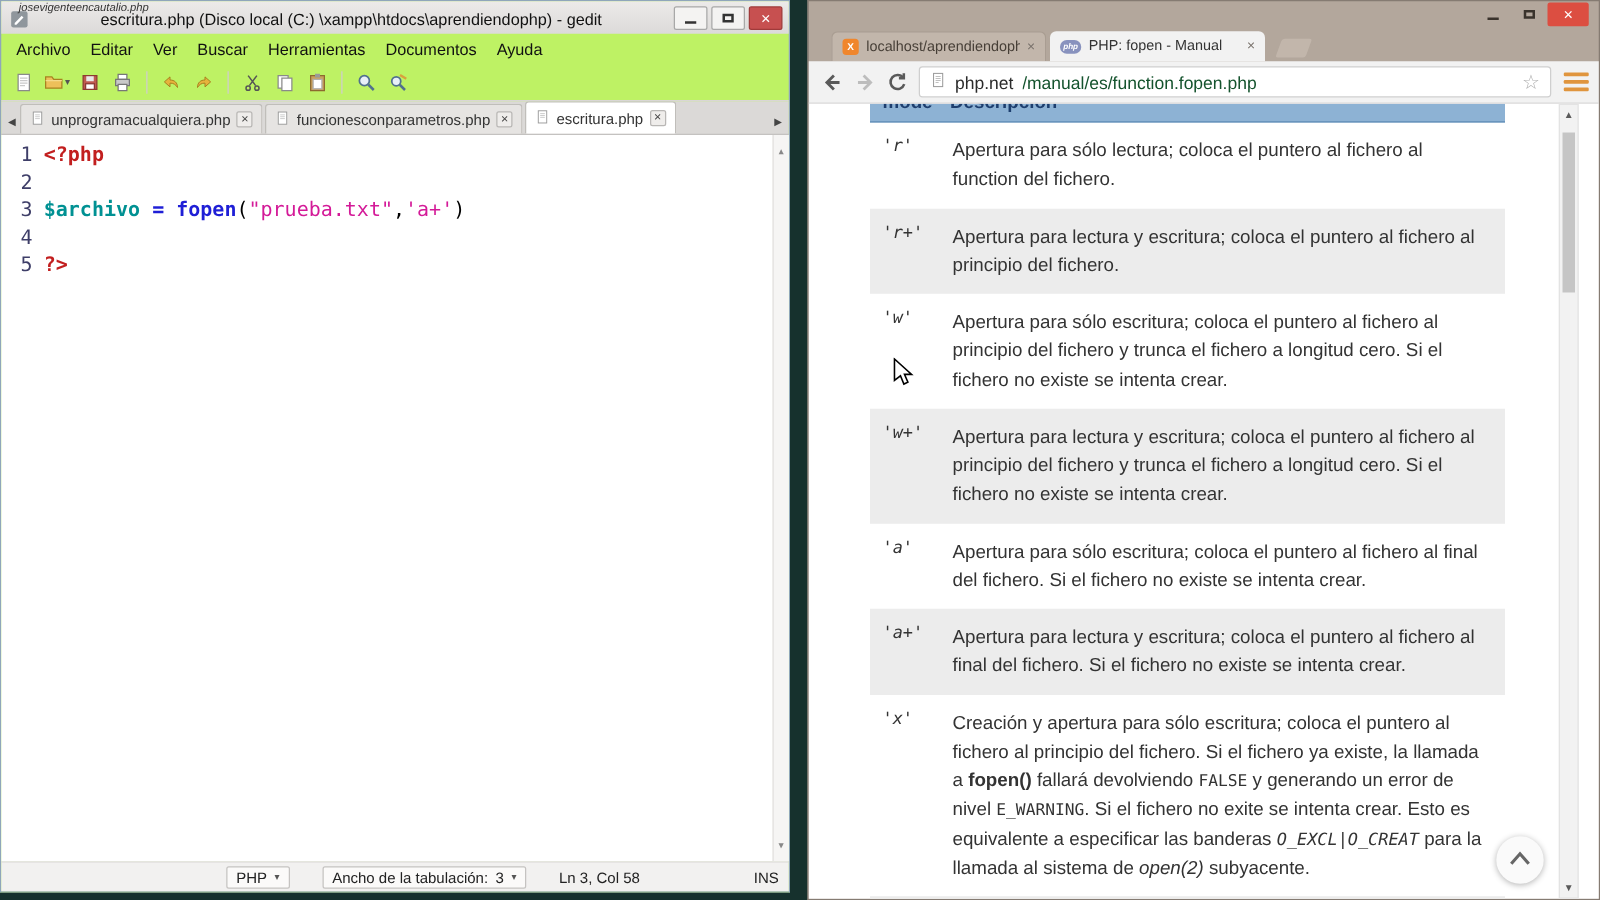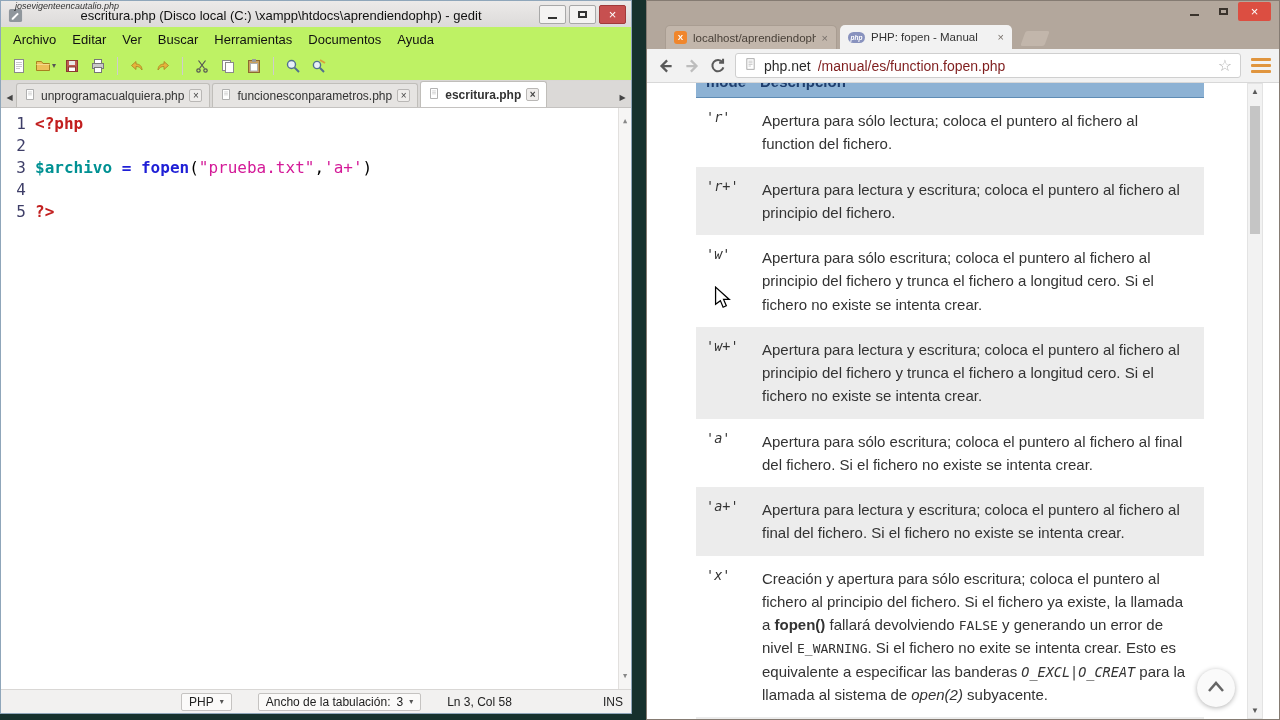--- a/index.html
+++ b/index.html
@@ -32,21 +32,21 @@
   .tb-caret { font-size: 8px; color: #555; margin-left: 1px; }
   .tb-sep { width: 1px; height: 18px; background: #cfcdcb; margin: 0 5px; }
   .g-tabbar { height: 27px; background: #dbd9d7; display: flex; align-items: flex-end;
     padding: 0 2px; flex: none; border-bottom: 1px solid #c4c2c0; }
   .tab-scroll { width: 13px; height: 20px; display: flex; align-items: center;
     justify-content: center; font-size: 8px; color: #444; flex: none; }
   #g-tabs { display: flex; align-items: flex-end; flex: 1; overflow: hidden; height: 100%; }
   .g-tab { display: flex; align-items: center; gap: 5px; padding: 4px 7px; background: #e6e4e2;
     border: 1px solid #c0beba; border-bottom: none; border-radius: 3px 3px 0 0; margin-right: 2px;
     font-size: 12px; color: #333; height: 24px; white-space: nowrap; }
-  .g-tab.active { background: #fff; height: 26px; font-weight: bold; }
+  .g-tab.active { background: #fff; height: 26px; }
   .g-tab-close { width: 13px; height: 13px; border: 1px solid #b9b7b5; border-radius: 2px;
     display: flex; align-items: center; justify-content: center; font-size: 10px; color: #444;
     background: #efedeb; line-height: 1; }
   .g-editor { flex: 1; background: #fff; position: relative; overflow: hidden;
     font-family: "DejaVu Sans Mono", monospace; font-size: 16px; line-height: 22px; padding-top: 5px; }
   .code-line { display: flex; }
   .gutter { width: 34px; text-align: right; padding-right: 9px; color: #3e3e68; flex: none; }
   .code { white-space: pre; }
   .cs-php { color: #c21f1f; font-weight: bold; }
   .cs-var { color: #009193; font-weight: bold; }
@@ -85,21 +85,21 @@
     color: #fff; font-size: 6.5px; font-style: italic; font-weight: bold; display: flex;
     align-items: center; justify-content: center; }
   .b-newtab { width: 24px; height: 15px; background: #c2b6ab; transform: skewX(-20deg);
     border-radius: 2px; margin: 0 0 3px 8px; }
   .b-toolbar { height: 34px; background: #f2f2f2; display: flex; align-items: center;
     padding: 0 8px; gap: 6px; border-bottom: 1px solid #d8d8d8; flex: none; }
   .b-nav-btn { width: 22px; height: 22px; display: flex; align-items: center; justify-content: center; }
   .addr { flex: 1; height: 25px; background: #fff; border: 1px solid #cfcfcf; border-radius: 3px;
     display: flex; align-items: center; padding: 0 8px; gap: 7px; font-size: 14px; }
   .addr-host { color: #2b2b2b; }
-  .addr-path { color: #7f1d1d; flex: 1; white-space: nowrap; overflow: hidden; }
+  .addr-path { color: #14532d; flex: 1; white-space: nowrap; overflow: hidden; }
   .star { color: #b0b0b0; font-size: 16px; }
   .hamburger { width: 20px; display: flex; flex-direction: column; gap: 3px; margin-left: 4px; }
   .hamburger span { height: 3px; background: #e0953e; border-radius: 1px; }
   .b-content { flex: 1; background: #fff; position: relative; overflow: hidden; }
   .p-table { position: absolute; left: 49px; top: 0; width: 508px; }
   .p-head { display: flex; background: #8db2d4; border-bottom: 1px solid #5f8cb5; height: 15px;
     overflow: hidden; font-weight: bold; color: #1d3e6e; font-size: 15px; }
   .p-head span { transform: translateY(-5px); display: inline-block; }
   .ph-mode { width: 50px; padding-left: 10px; flex: none; }
   .ph-desc { padding-left: 14px; }

